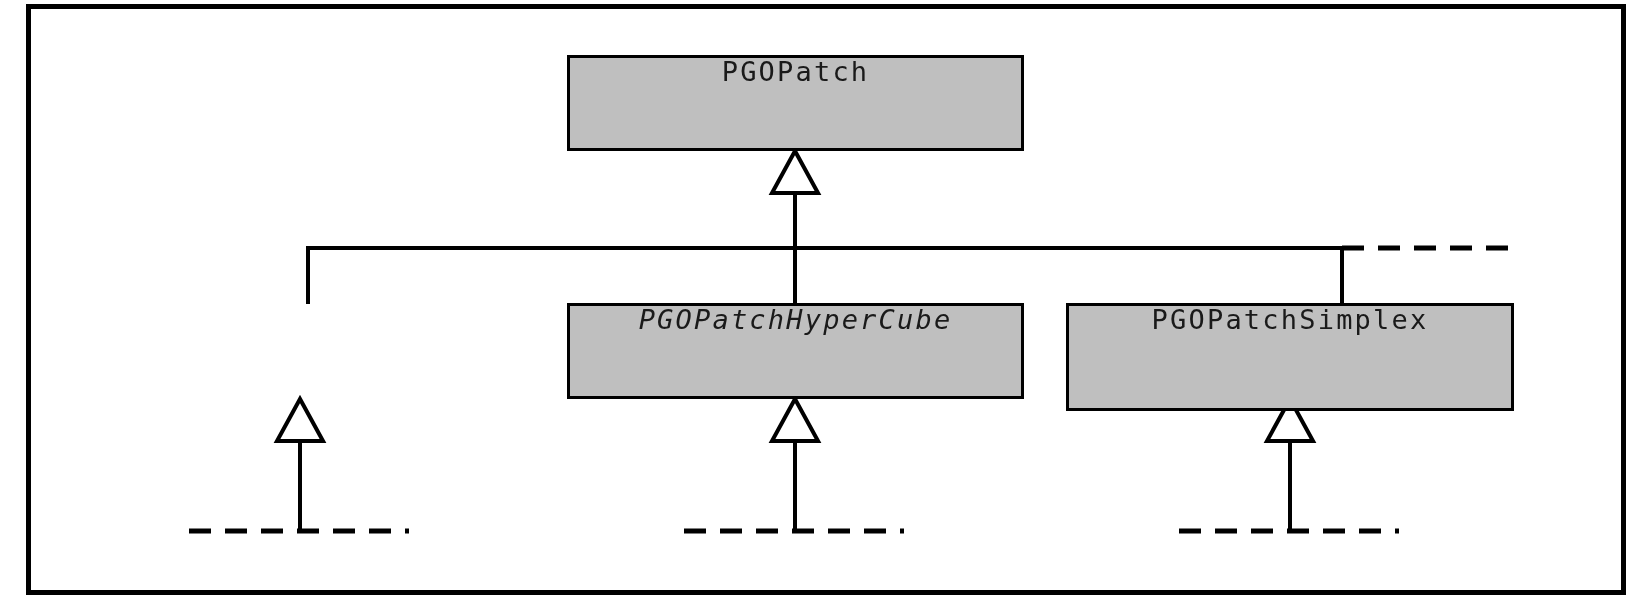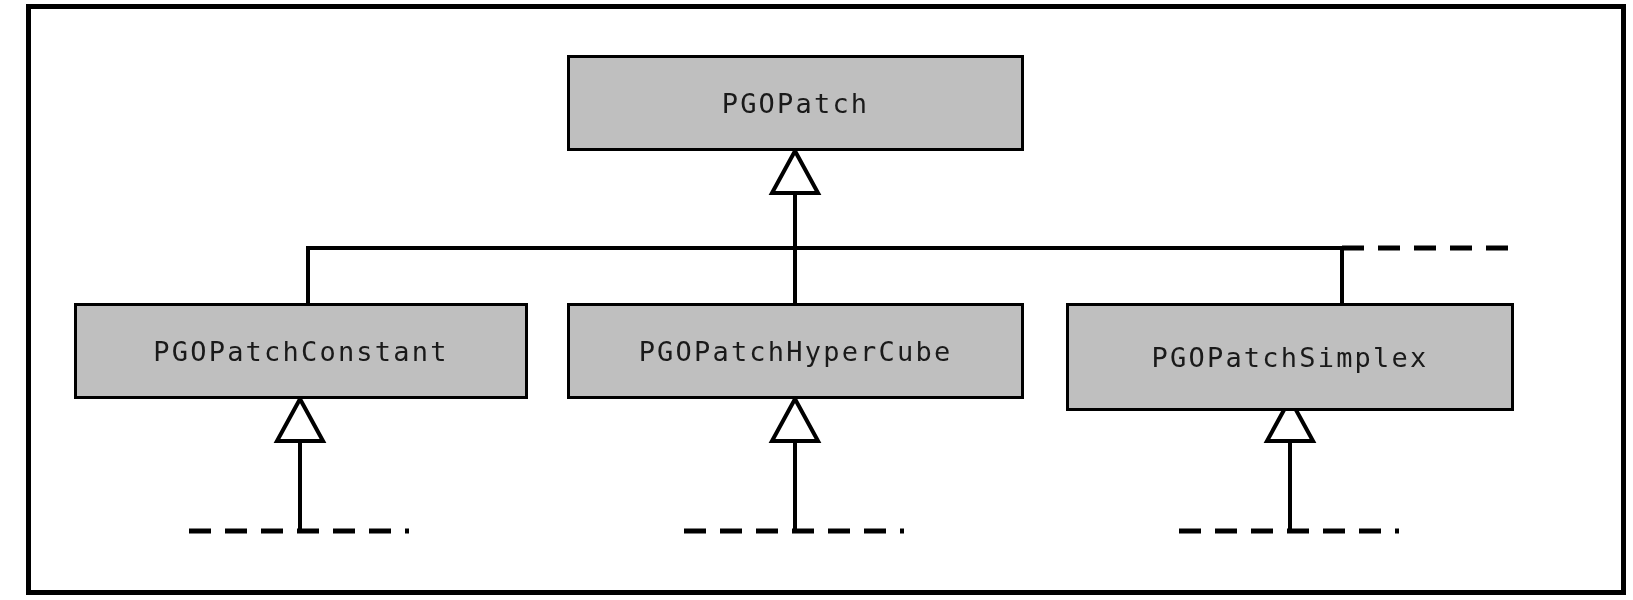--- a/index.html
+++ b/index.html
@@ -35,21 +35,20 @@
     width: 1633px;
     height: 600px;
     overflow: visible;
   }
   .class-node {
     position: absolute;
     box-sizing: border-box;
     background: #bfbfbf;
     border: 3px solid #000000;
     display: flex;
-    align-items: center;
     justify-content: center;
   }
   .class-node-label {
     font-family: "DejaVu Sans Mono", "Liberation Mono", monospace;
     font-size: 27px;
     letter-spacing: 2.2px;
     color: #1a1a1a;
     white-space: nowrap;
     line-height: 1;
     user-select: none;
@@ -64,20 +63,21 @@
     left: 74px;
     top: 303px;
     width: 454px;
     height: 96px;
   }
   .node-hypercube {
     left: 567px;
     top: 303px;
     width: 457px;
     height: 96px;
+    font-style: italic;
   }
   .node-simplex {
     left: 1066px;
     top: 303px;
     width: 448px;
     height: 108px;
   }
 </style>
 </head>
 <body>
@@ -118,23 +118,20 @@
       <line x1="1290" y1="441" x2="1290" y2="531" stroke="#000000" stroke-width="4"></line>
       <line x1="1179" y1="531" x2="1399" y2="531" stroke="#000000" stroke-width="5" stroke-dasharray="22 14"></line>
     </g>
 
   </svg>
 
   <div class="class-node node-root">
     <span class="class-node-label">PGOPatch</span>
   </div>
 
-  <div class="class-node node-constant">
-    <span class="class-node-label">PGOPatchConstant</span>
-  </div>
 
   <div class="class-node node-hypercube">
     <span class="class-node-label">PGOPatchHyperCube</span>
   </div>
 
   <div class="class-node node-simplex">
     <span class="class-node-label">PGOPatchSimplex</span>
   </div>
 
 </div>

